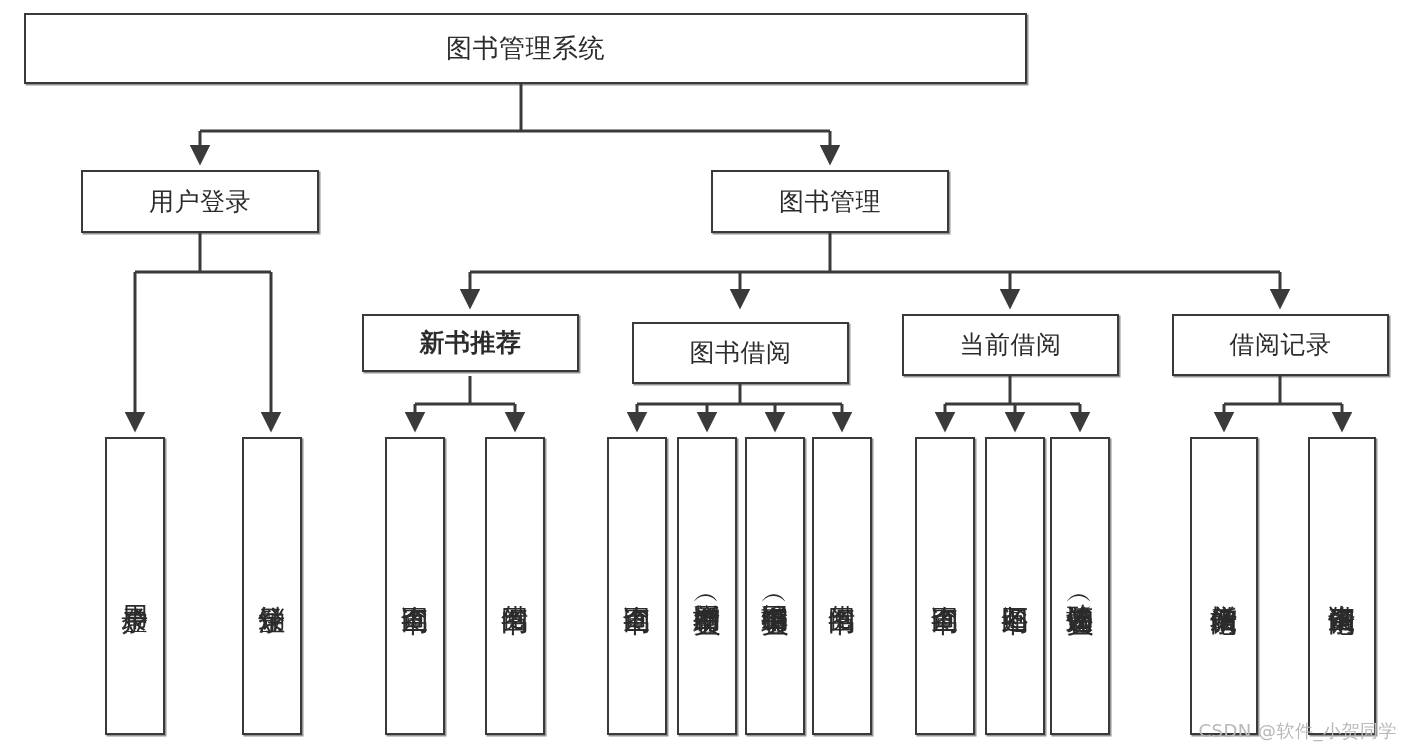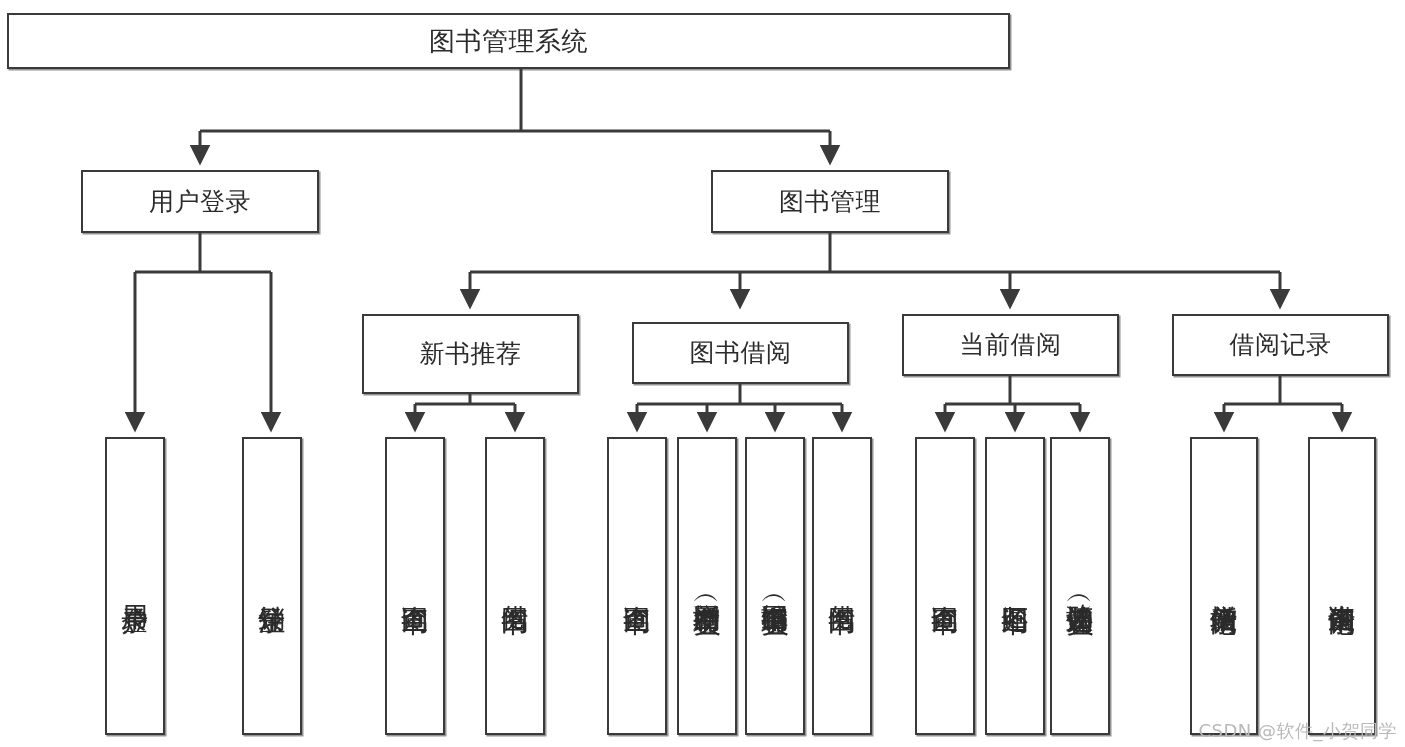--- a/index.html
+++ b/index.html
@@ -126,32 +126,32 @@
       <path d="M 1015 404 L 1015 429" marker-end="url(#arrow)"></path>
       <path d="M 1080 404 L 1080 429" marker-end="url(#arrow)"></path>
 
       <path d="M 1280 376 L 1280 404"></path>
       <path d="M 1224 404 L 1342 404"></path>
       <path d="M 1224 404 L 1224 429" marker-end="url(#arrow)"></path>
       <path d="M 1342 404 L 1342 429" marker-end="url(#arrow)"></path>
     </g>
   </svg>
 
-  <div class="node h root" style="left: 7px; top: 13px; width: 1003px; height: 56px;">
+  <div class="node h root" style="left: 24px; top: 13px; width: 1003px; height: 71px;">
     <span class="lbl">图书管理系统</span>
   </div>
 
   <div class="node h" style="left: 81px; top: 170px; width: 238px; height: 63px;">
     <span class="lbl">用户登录</span>
   </div>
   <div class="node h" style="left: 711px; top: 170px; width: 238px; height: 63px; align-items: center;">
     <span class="lbl">图书管理</span>
   </div>
 
-  <div class="node h" style="left: 362px; top: 314px; width: 217px; height: 80px;">
+  <div class="node h" style="left: 362px; top: 314px; width: 217px; height: 58px; font-weight: bold;">
     <span class="lbl">新书推荐</span>
   </div>
   <div class="node h" style="left: 632px; top: 322px; width: 217px; height: 62px;">
     <span class="lbl">图书借阅</span>
   </div>
   <div class="node h" style="left: 902px; top: 314px; width: 217px; height: 62px;">
     <span class="lbl">当前借阅</span>
   </div>
   <div class="node h" style="left: 1172px; top: 314px; width: 217px; height: 62px;">
     <span class="lbl">借阅记录</span>

